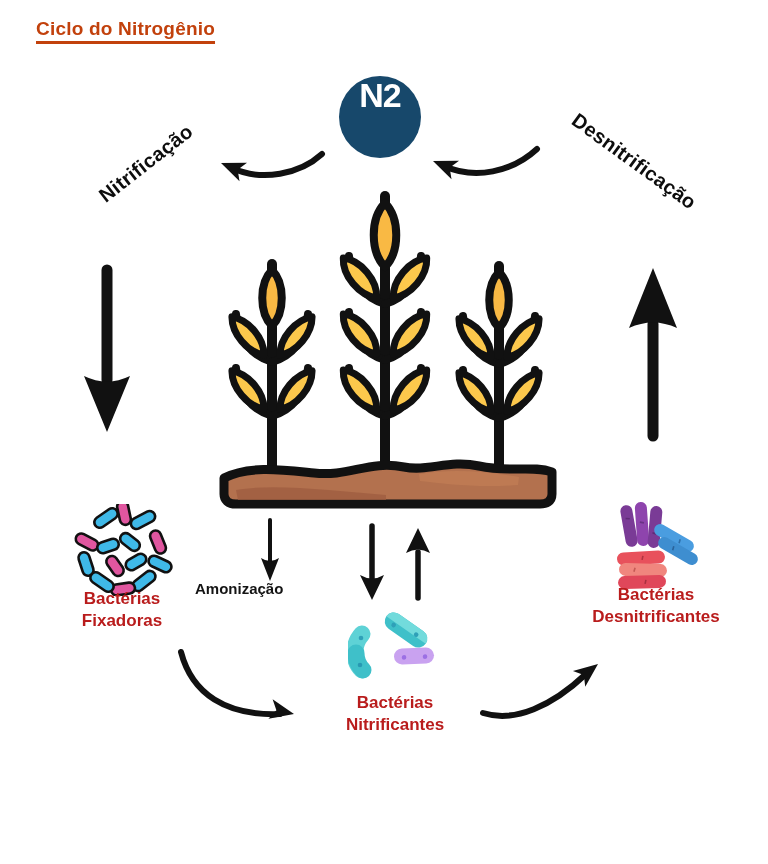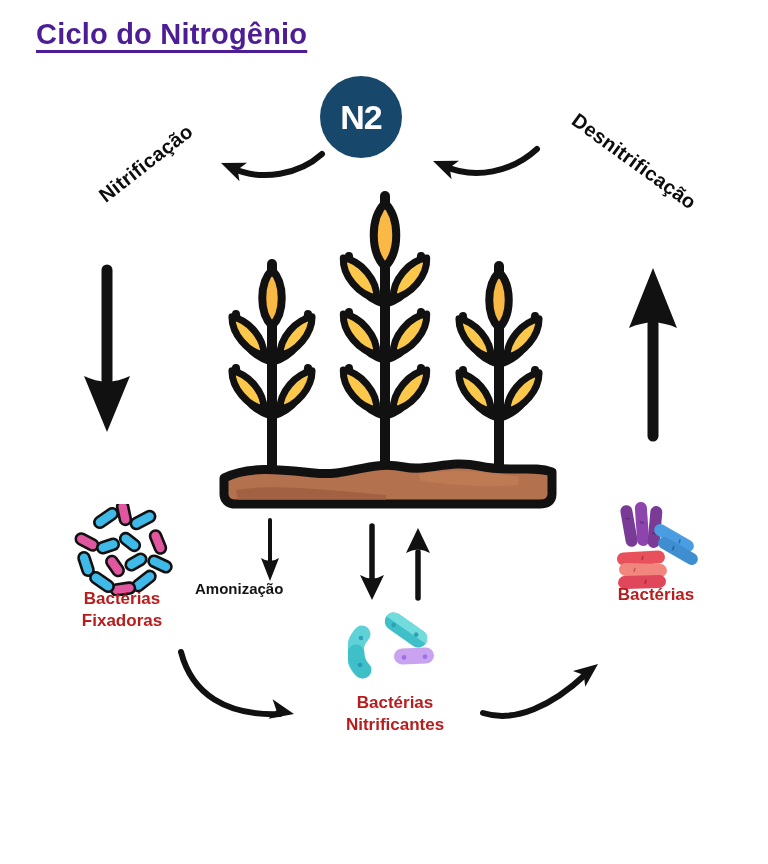--- a/index.html
+++ b/index.html
@@ -3,27 +3,27 @@
 <meta charset="utf-8">
 <style>
   html,body{margin:0;padding:0;background:#fff;}
   .canvas{
     position:relative;width:768px;height:864px;background:#ffffff;
     font-family:"Liberation Sans","DejaVu Sans",sans-serif;color:#111;
     overflow:hidden;
   }
   .abs{position:absolute;}
   .title{
-    left:36px;top:18px;font-size:29px;font-weight:bold;color:#4c1d95;
+    left:36px;top:18px;font-size:19px;font-weight:bold;color:#c2410c;
     text-decoration:underline;text-decoration-thickness:3px;text-underline-offset:6px;
     letter-spacing:0.2px;
   }
   .n2-circle{
-    left:320px;top:76px;width:82px;height:82px;border-radius:50%;
-    background:#17486B;display:flex;align-items:center;justify-content:center;
+    left:339px;top:76px;width:82px;height:82px;border-radius:50%;
+    background:#17486B;display:flex;justify-content:center;
   }
   .n2-circle span{
     color:#fff;font-size:34px;font-weight:bold;letter-spacing:-1px;
     font-family:"Liberation Sans","DejaVu Sans",sans-serif;
   }
   .proc-label{
     font-weight:bold;font-size:20px;color:#0d0d0d;white-space:nowrap;
     transform-origin:center center;letter-spacing:0.3px;
   }
   .proc-nitrif{left:66px;top:152px;width:160px;text-align:center;transform:rotate(-38deg);}
@@ -273,17 +273,18 @@
   <div class="abs bact-label lbl-fix">
     <div>Bactérias</div>
     <div>Fixadoras</div>
   </div>
   <div class="abs bact-label lbl-nit">
     <div>Bactérias</div>
     <div>Nitrificantes</div>
   </div>
   <div class="abs bact-label lbl-den">
     <div>Bactérias</div>
+    <div>Desnitrificantes</div>
   </div>
 
   <div class="abs lbl-amon">Amonização</div>
 
 </div>
 
 </body></html>

